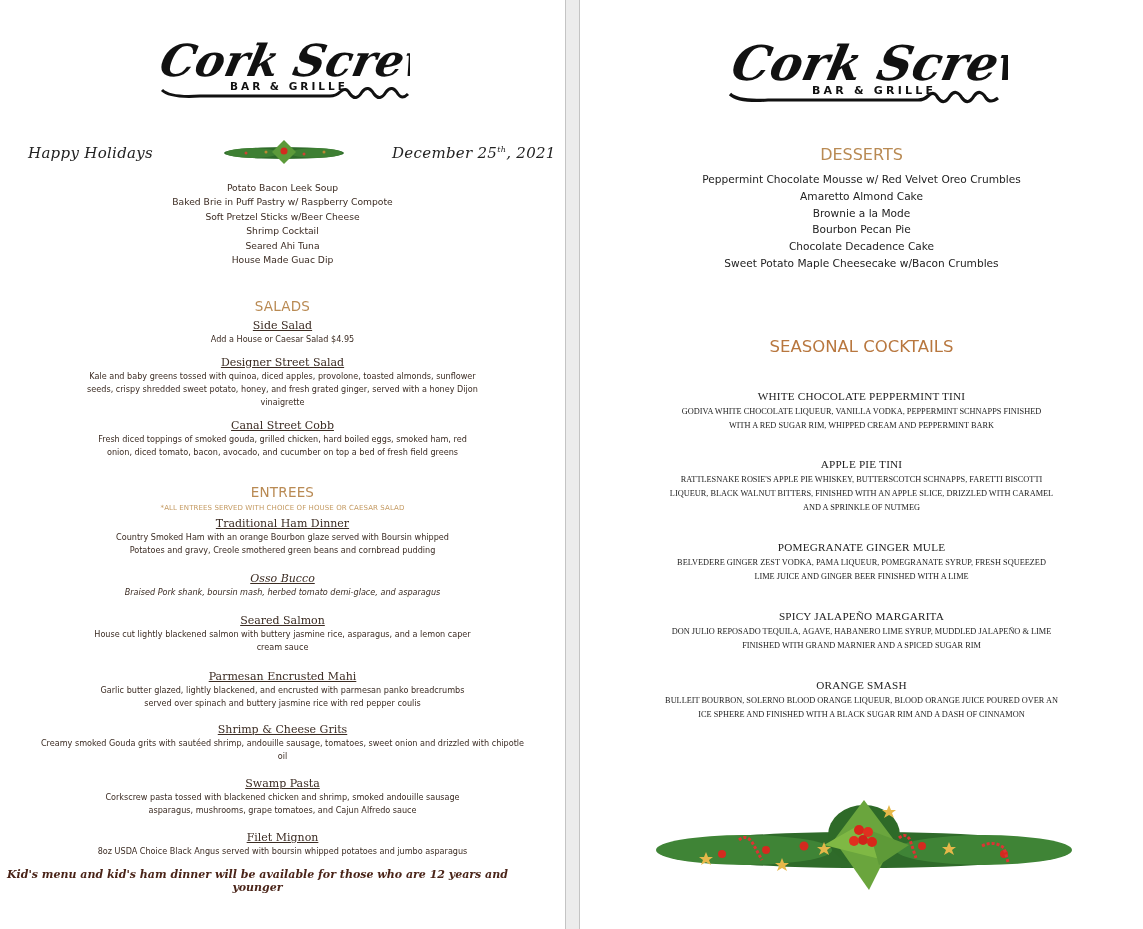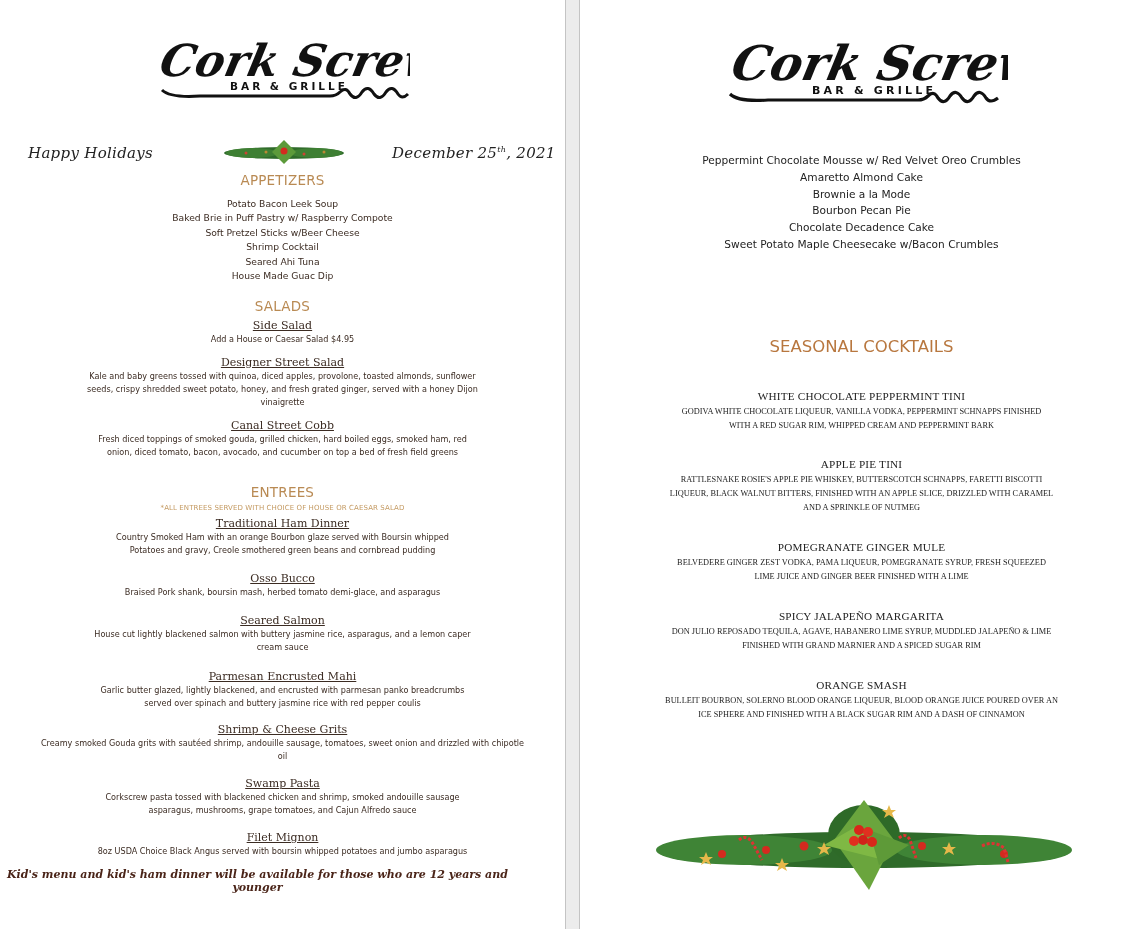--- a/index.html
+++ b/index.html
@@ -84,21 +84,20 @@
         <circle cx="24" cy="15" r="1.5" fill="#c43"></circle>
           <circle cx="44" cy="14" r="1.5" fill="#b83"></circle>
         <circle cx="82" cy="16" r="1.5" fill="#c43"></circle>
           <circle cx="102" cy="14" r="1.5" fill="#b83"></circle>
       </svg>
     </div>
     <span class="dateline script"><span>December 25</span><sup>th</sup><span>, 2021</span></span>
   </div>
 
   <div class="left-col appetizers">
-    <div class="section-title">APPETIZERS</div>
     <div class="list">
       <div>Potato Bacon Leek Soup</div>
       <div>Baked Brie in Puff Pastry w/ Raspberry Compote</div>
       <div>Soft Pretzel Sticks w/Beer Cheese</div>
       <div>Shrimp Cocktail</div>
       <div>Seared Ahi Tuna</div>
       <div>House Made Guac Dip</div>
     </div>
   </div>
 
@@ -118,21 +117,21 @@
     </div>
   </div>
 
   <div class="left-col entrees">
     <div class="section-title">ENTREES</div>
     <div class="note">*ALL ENTREES SERVED WITH CHOICE OF HOUSE OR CAESAR SALAD</div>
     <div>
       <div class="item-name">Traditional Ham Dinner</div>
       <div class="item-desc" style="padding:0 105px;">Country Smoked Ham with an orange Bourbon glaze served with Boursin whipped Potatoes and gravy, Creole smothered green beans and cornbread pudding</div>
     </div>
-    <div style="margin-top:15px;">
+    <div style="margin-top:15px;font-style:italic;">
       <div class="item-name">Osso Bucco</div>
       <div class="item-desc">Braised Pork shank, boursin mash, herbed tomato demi-glace, and asparagus</div>
     </div>
     <div style="margin-top:15px;">
       <div class="item-name">Seared Salmon</div>
       <div class="item-desc" style="padding:0 88px;">House cut lightly blackened salmon with buttery jasmine rice, asparagus, and a lemon caper cream sauce</div>
     </div>
     <div style="margin-top:16px;">
       <div class="item-name">Parmesan Encrusted Mahi</div>
       <div class="item-desc" style="padding:0 92px;">Garlic butter glazed, lightly blackened, and encrusted with parmesan panko breadcrumbs served over spinach and buttery jasmine rice with red pepper coulis</div>
@@ -160,20 +159,21 @@
 
   <div class="logo" style="left:148px; top:30px;">
     <svg width="280" height="84" viewBox="0 0 280 84">
       <text x="12" y="50" font-family="DejaVu Serif, serif" font-style="italic" font-weight="bold" font-size="48" fill="#111" transform="skewX(-12)">Cork Screw</text>
       <text x="84" y="64" font-family="DejaVu Sans, sans-serif" font-weight="bold" font-size="11" letter-spacing="3.2" fill="#111">BAR &amp; GRILLE</text>
       <path d="M2 64 Q 10 72 40 70 L 190 70 Q 196 70 200 66 Q 206 60 210 68 Q 216 76 222 66 Q 228 58 234 68 Q 240 76 246 66 Q 252 58 258 68 Q 262 74 270 68" stroke="#111" stroke-width="3.2" fill="none"></path>
     </svg>
   </div>
 
   <div class="right-col desserts">
+    <div class="section-title">DESSERTS</div>
     <div class="list">
       <div>Peppermint Chocolate Mousse w/ Red Velvet Oreo Crumbles</div>
       <div>Amaretto Almond Cake</div>
       <div>Brownie a la Mode</div>
       <div>Bourbon Pecan Pie</div>
       <div>Chocolate Decadence Cake</div>
       <div>Sweet Potato Maple Cheesecake w/Bacon Crumbles</div>
     </div>
   </div>
 

